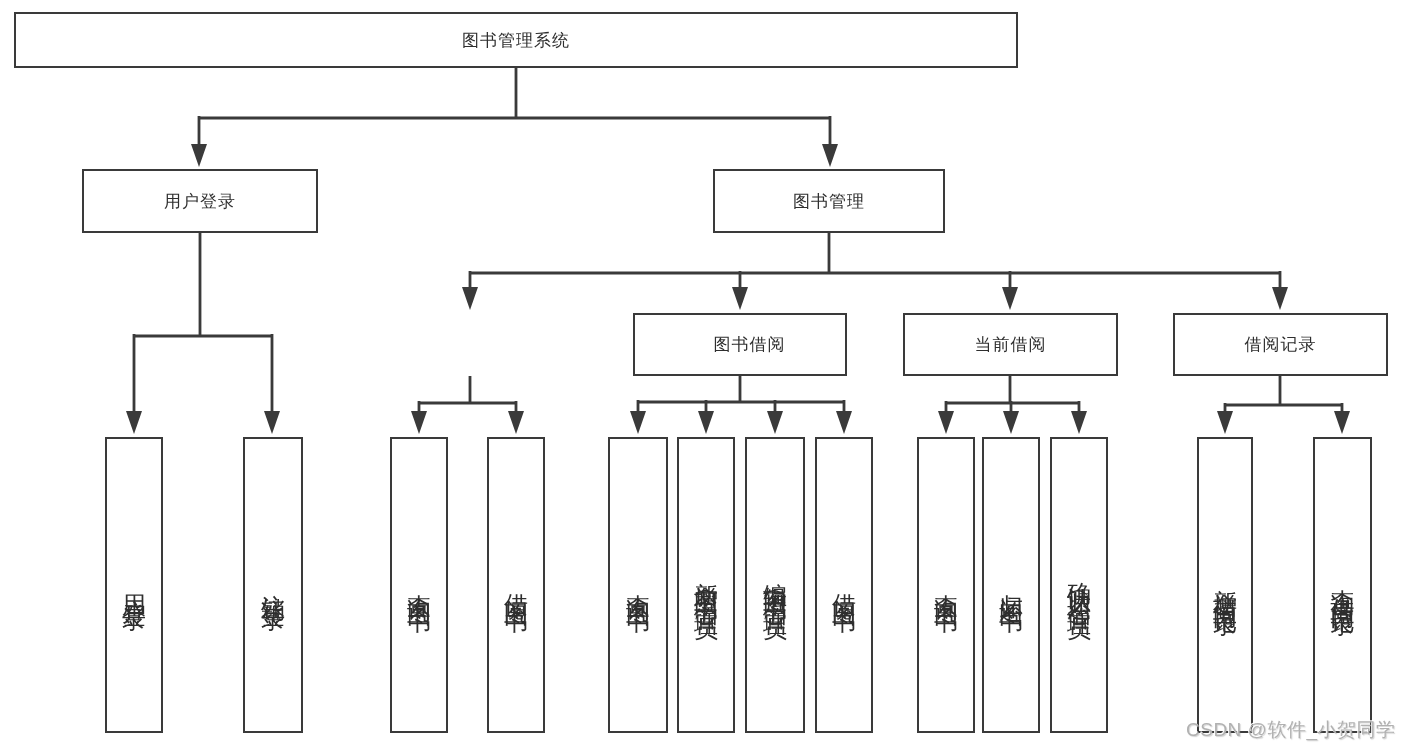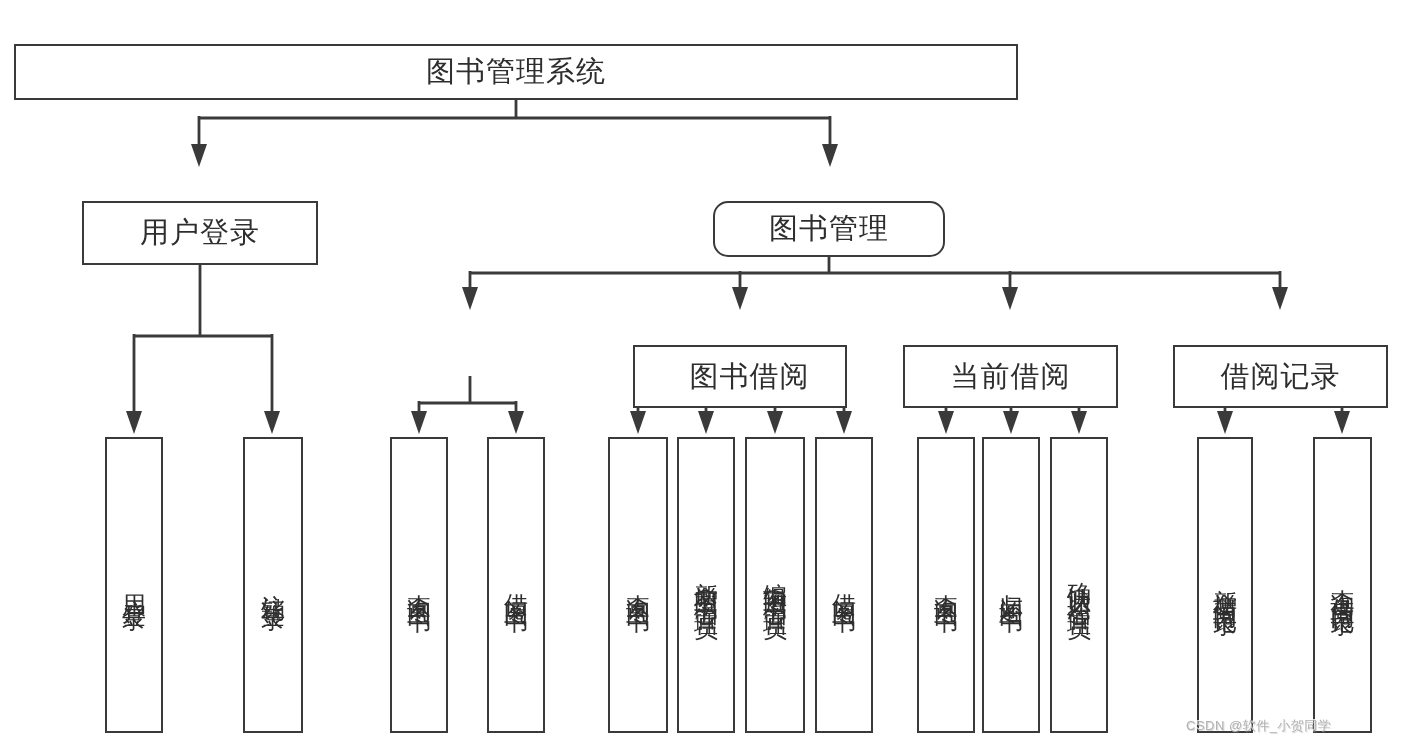--- a/index.html
+++ b/index.html
@@ -25,37 +25,36 @@
     position: absolute;
     box-sizing: border-box;
     background: #ffffff;
     border: 2.5px solid #3a3a3a;
     display: flex;
     align-items: center;
     justify-content: center;
     color: #2e2e2e;
   }
   .hbox {
-    font-size: 29px;
+    font-size: 17px;
     letter-spacing: 1px;
     white-space: nowrap;
-    margin-top: 32px;
   }
   .vbox {
     font-size: 24px;
   }
   .vbox .vlabel {
     writing-mode: vertical-rl;
     text-orientation: mixed;
     letter-spacing: 5px;
     line-height: 1;
   }
   .root-box   { left: 14px;   top: 12px;  width: 1004px; height: 56px; }
   .b-userlogin{ left: 82px;   top: 169px; width: 236px;  height: 64px; }
-  .b-bookmgmt { left: 713px;  top: 169px; width: 232px;  height: 56px; border-radius: 15px; }
+  .b-bookmgmt { left: 713px;  top: 169px; width: 232px;  height: 64px; }
   .g-newbook  { left: 363px;  top: 313px; width: 215px;  height: 63px; }
   .g-bookborrow{ left: 633px; top: 313px; width: 214px;  height: 63px; padding-left: 19px; }
   .g-current  { left: 903px;  top: 313px; width: 215px;  height: 63px; }
   .g-record   { left: 1173px; top: 313px; width: 215px;  height: 63px; }
   .leaf { top: 437px; width: 58px; height: 296px; }
   .l1  { left: 105px;  }
   .l2  { left: 243px; width: 60px; }
   .l3  { left: 390px;  }
   .l4  { left: 487px;  }
   .l5  { left: 608px; width: 60px; }
@@ -64,21 +63,21 @@
   .l8  { left: 815px;  }
   .l9  { left: 917px;  }
   .l10 { left: 982px;  }
   .l11 { left: 1050px; }
   .l12 { left: 1197px; width: 56px; }
   .l13 { left: 1313px; width: 59px; }
   .watermark {
     position: absolute;
     left: 1186px;
     top: 717px;
-    font-size: 13px;
+    font-size: 19px;
     color: #b1b1b1;
     white-space: nowrap;
     letter-spacing: 0.5px;
     text-shadow: -1px -1px 0 rgba(255,255,255,0.95), 1px 1px 1px rgba(130,130,130,0.35);
     z-index: 5;
   }
 </style>
 </head>
 <body>
 

